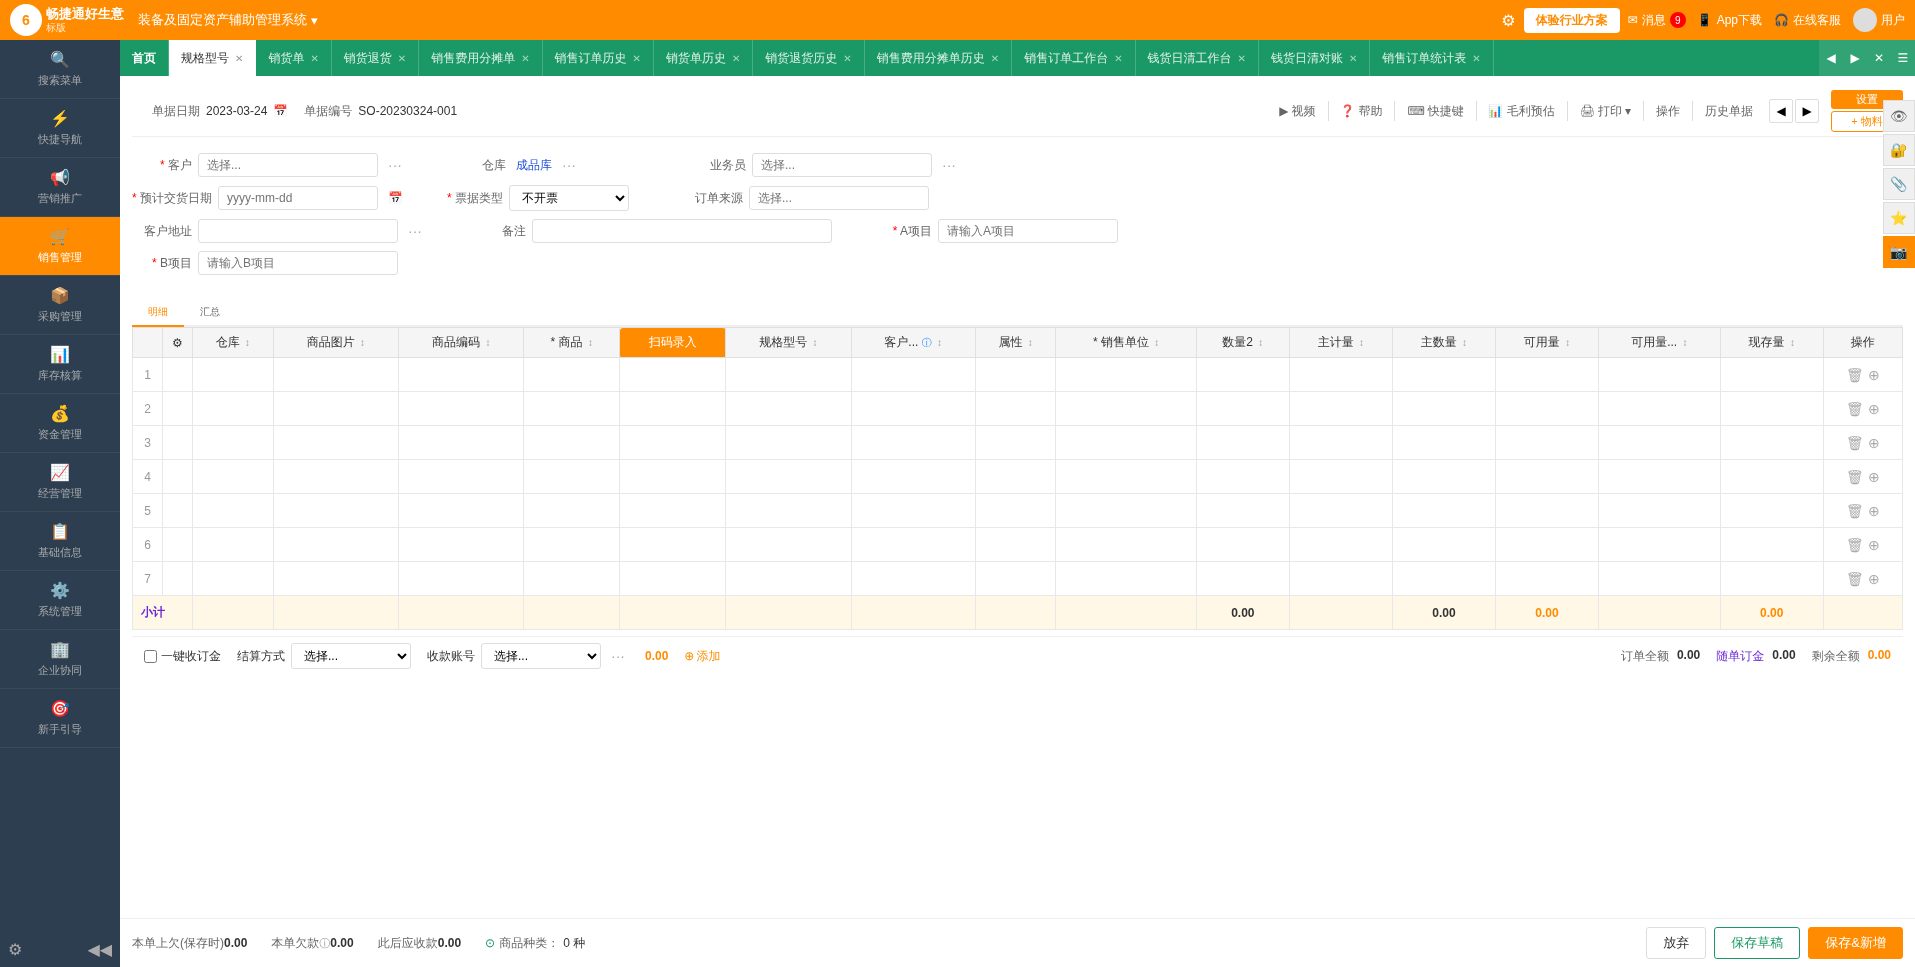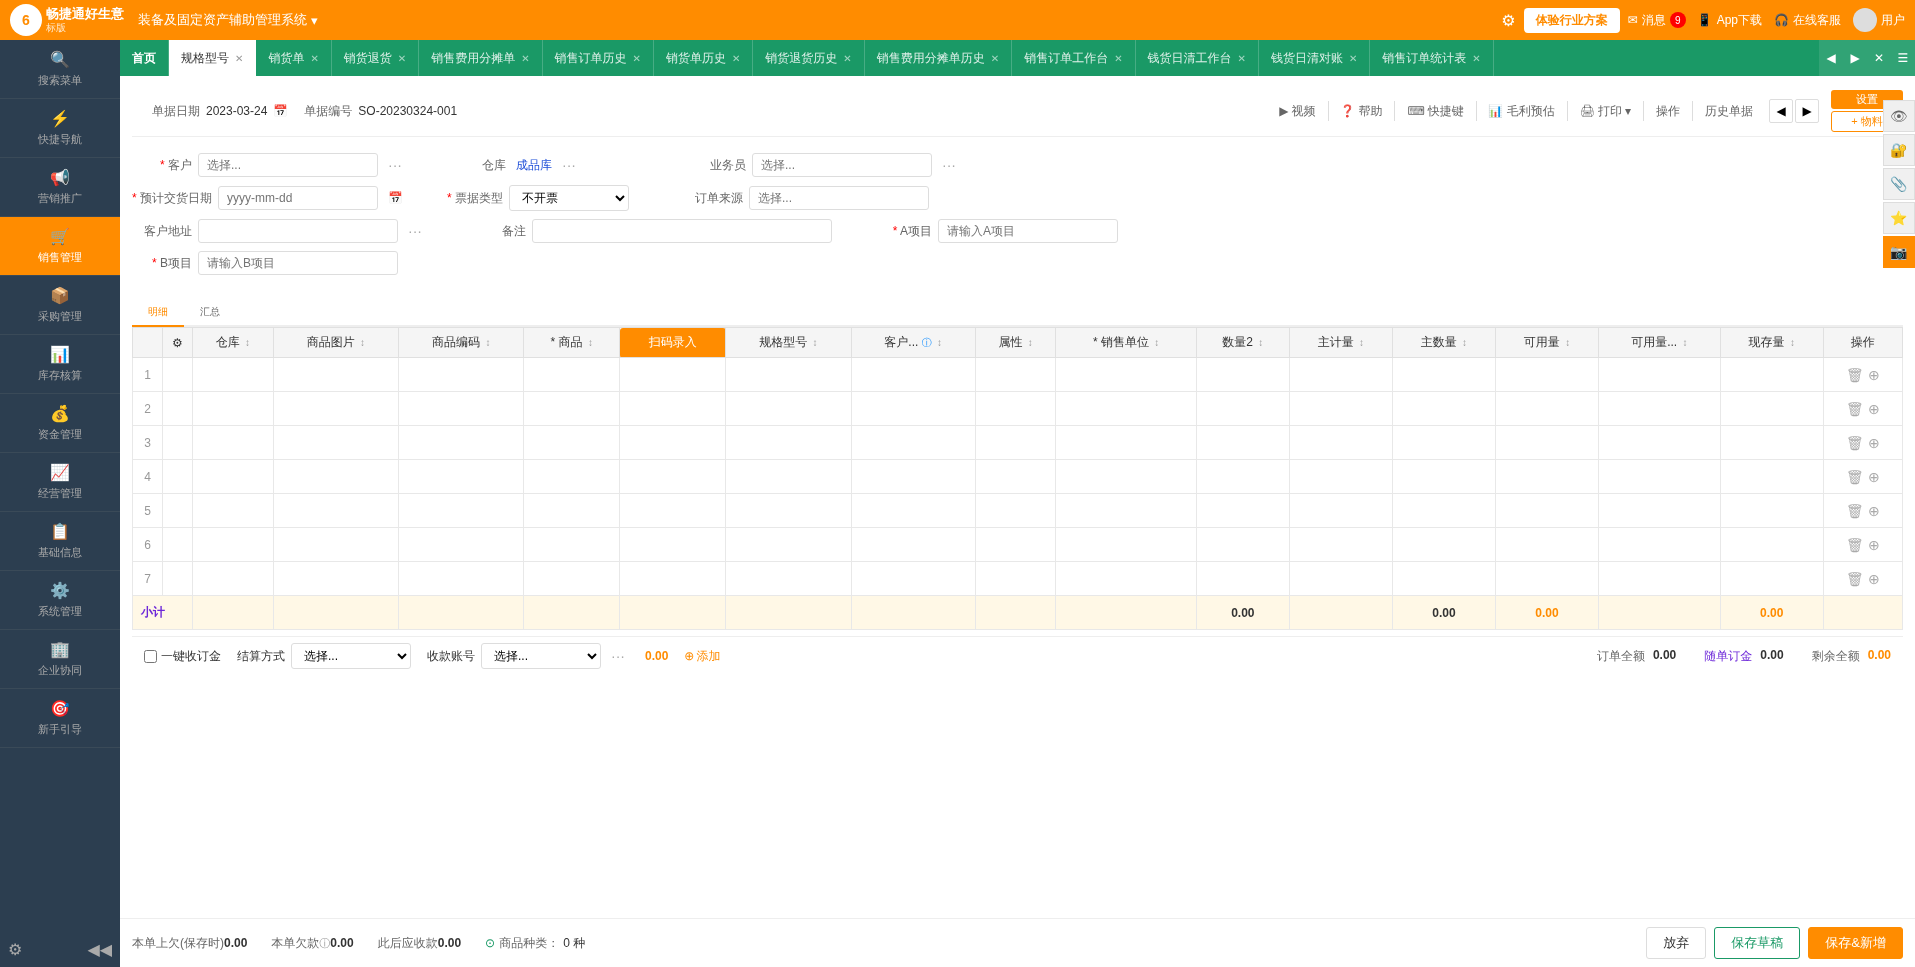--- a/index.html
+++ b/index.html
@@ -657,21 +657,21 @@
             <select class="form-select" style="width:80px">
               <option>选择...</option>
             </select>
             <span class="expand-btn">···</span>
           </div>
           <span class="amount-value">0.00</span>
           <div class="add-btn">
             <span style="color:#ff8c00">⊕</span>
             <span style="color:#ff8c00">添加</span>
           </div>
-          <div style="margin-left:auto;display:flex;gap:28px;align-items:flex-end">
+          <div style="margin-left:auto;display:flex;gap:16px;align-items:flex-end">
             <div style="display:flex;gap:8px;font-size:12px">
               <span style="color:#666">订单全额</span>
               <span style="font-weight:bold">0.00</span>
             </div>
             <div style="display:flex;gap:8px;font-size:12px">
               <span style="color:#6d28d9">随单订金</span>
               <span style="font-weight:bold">0.00</span>
             </div>
             <div style="display:flex;gap:8px;font-size:12px">
               <span style="color:#666">剩余全额</span>

